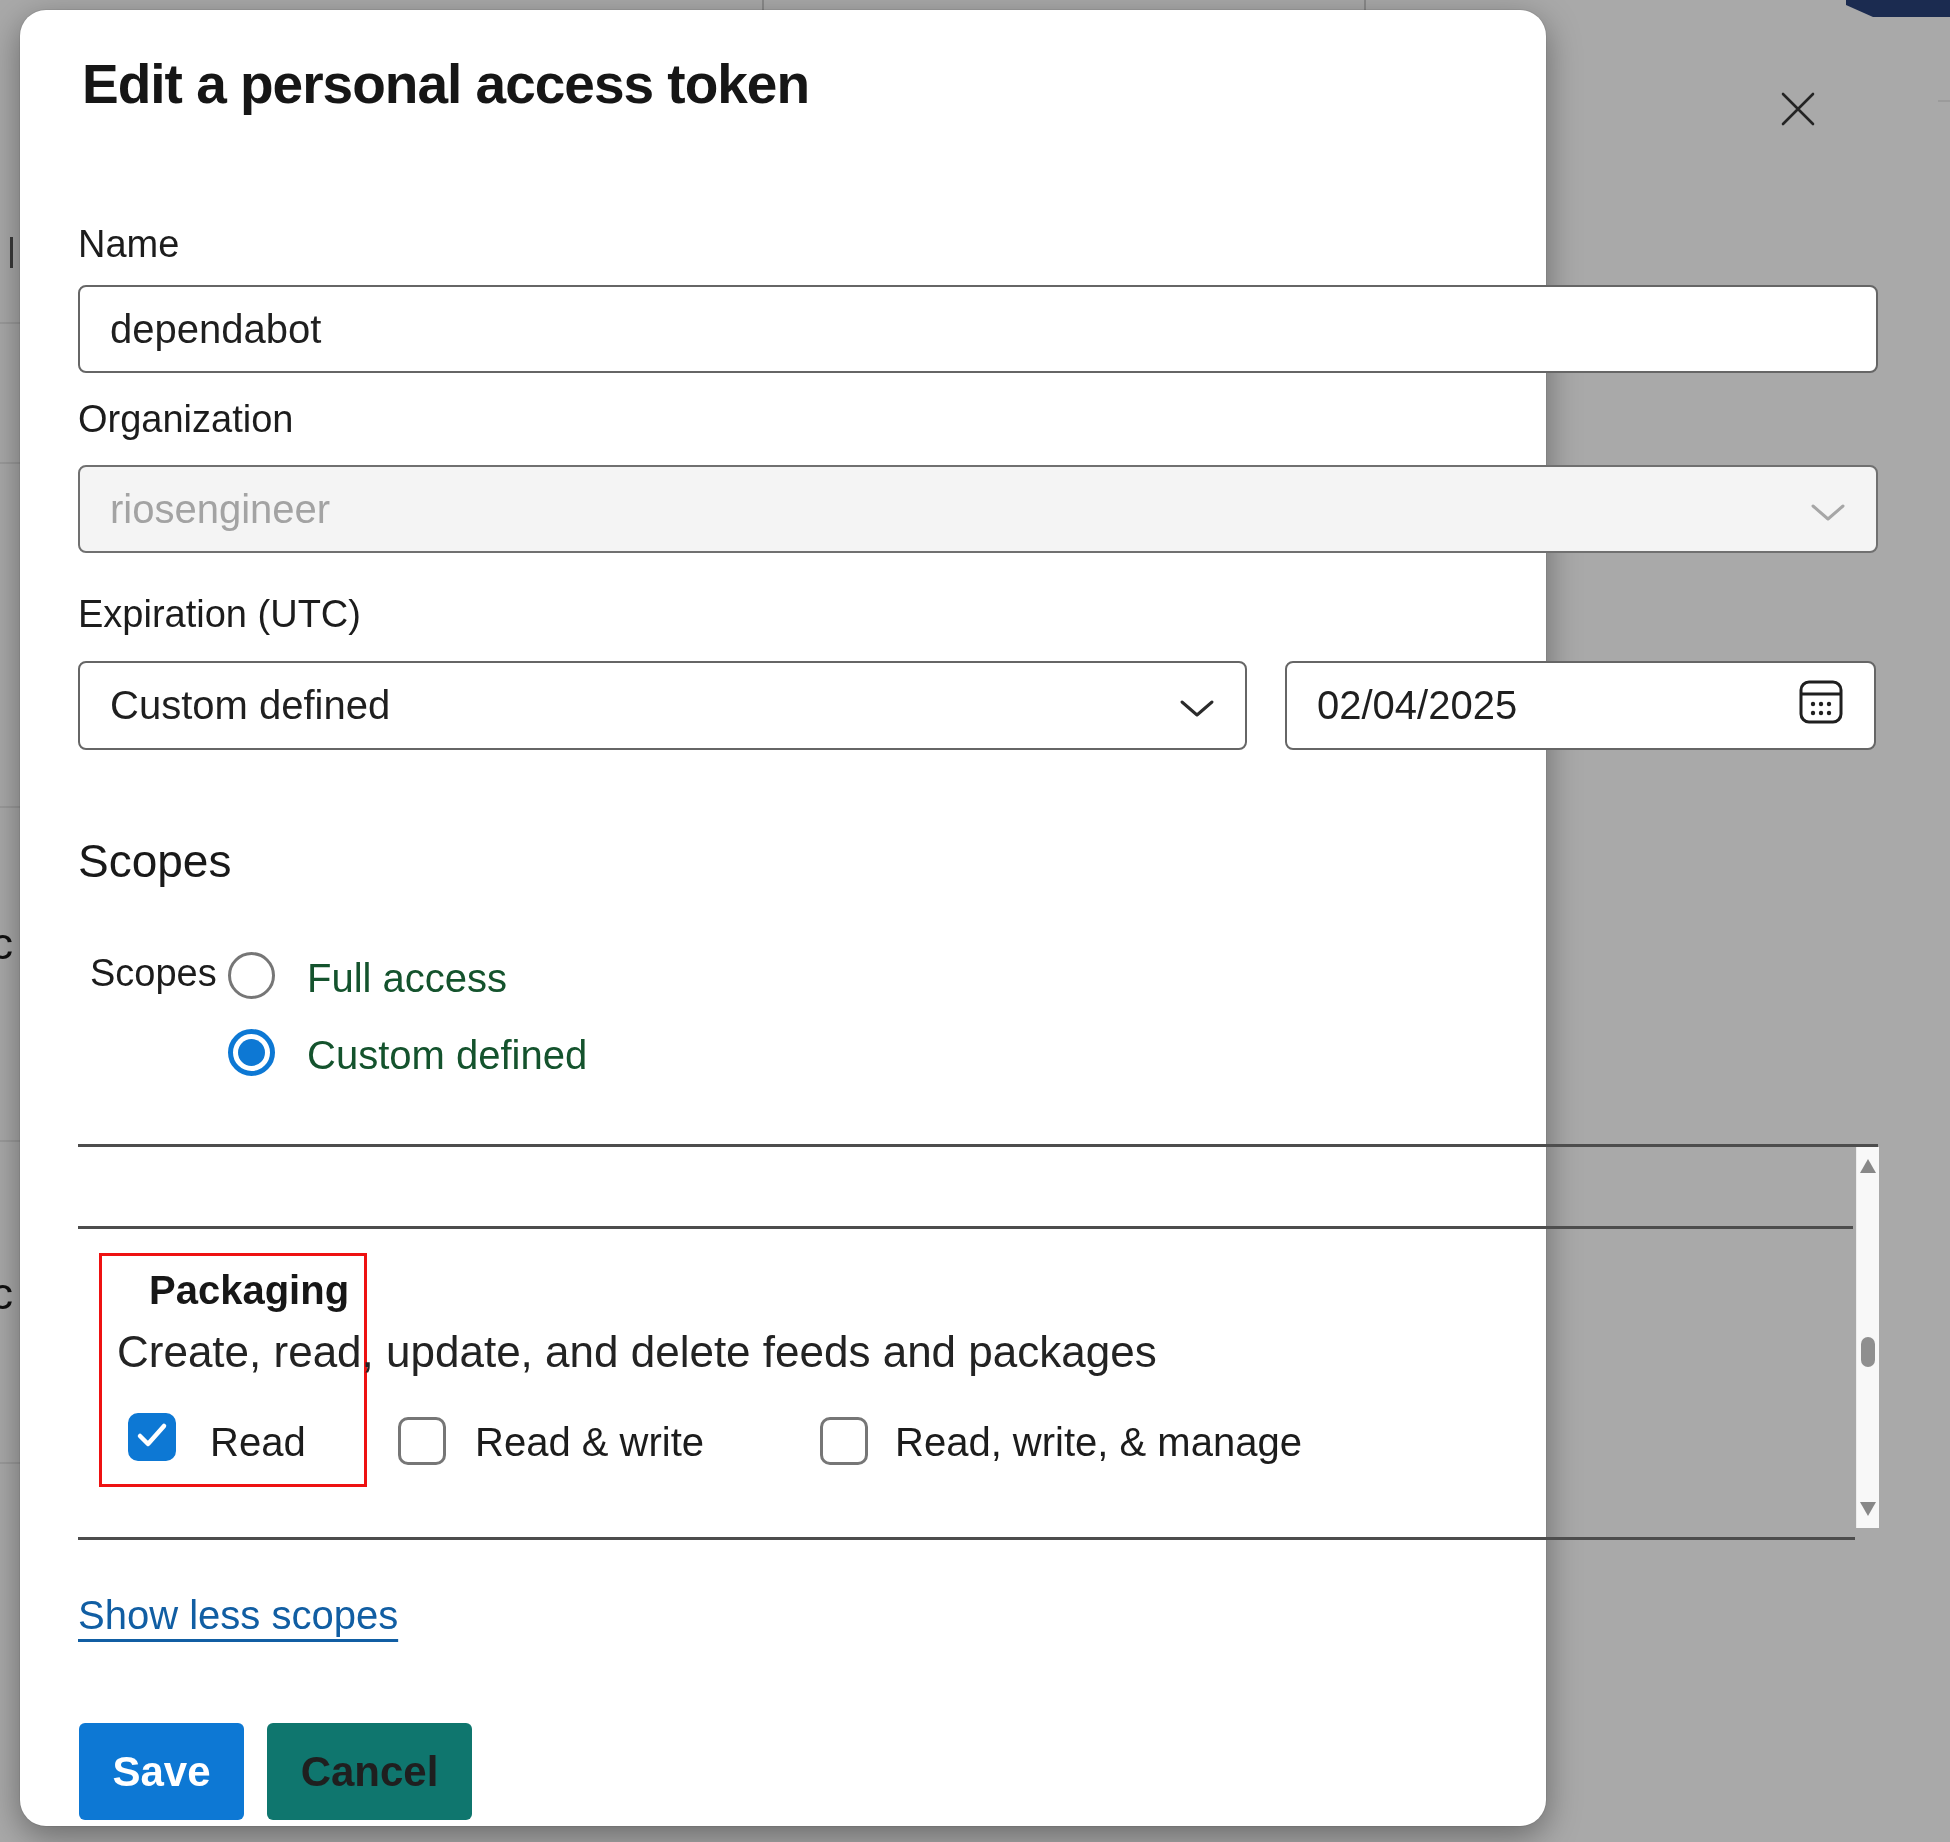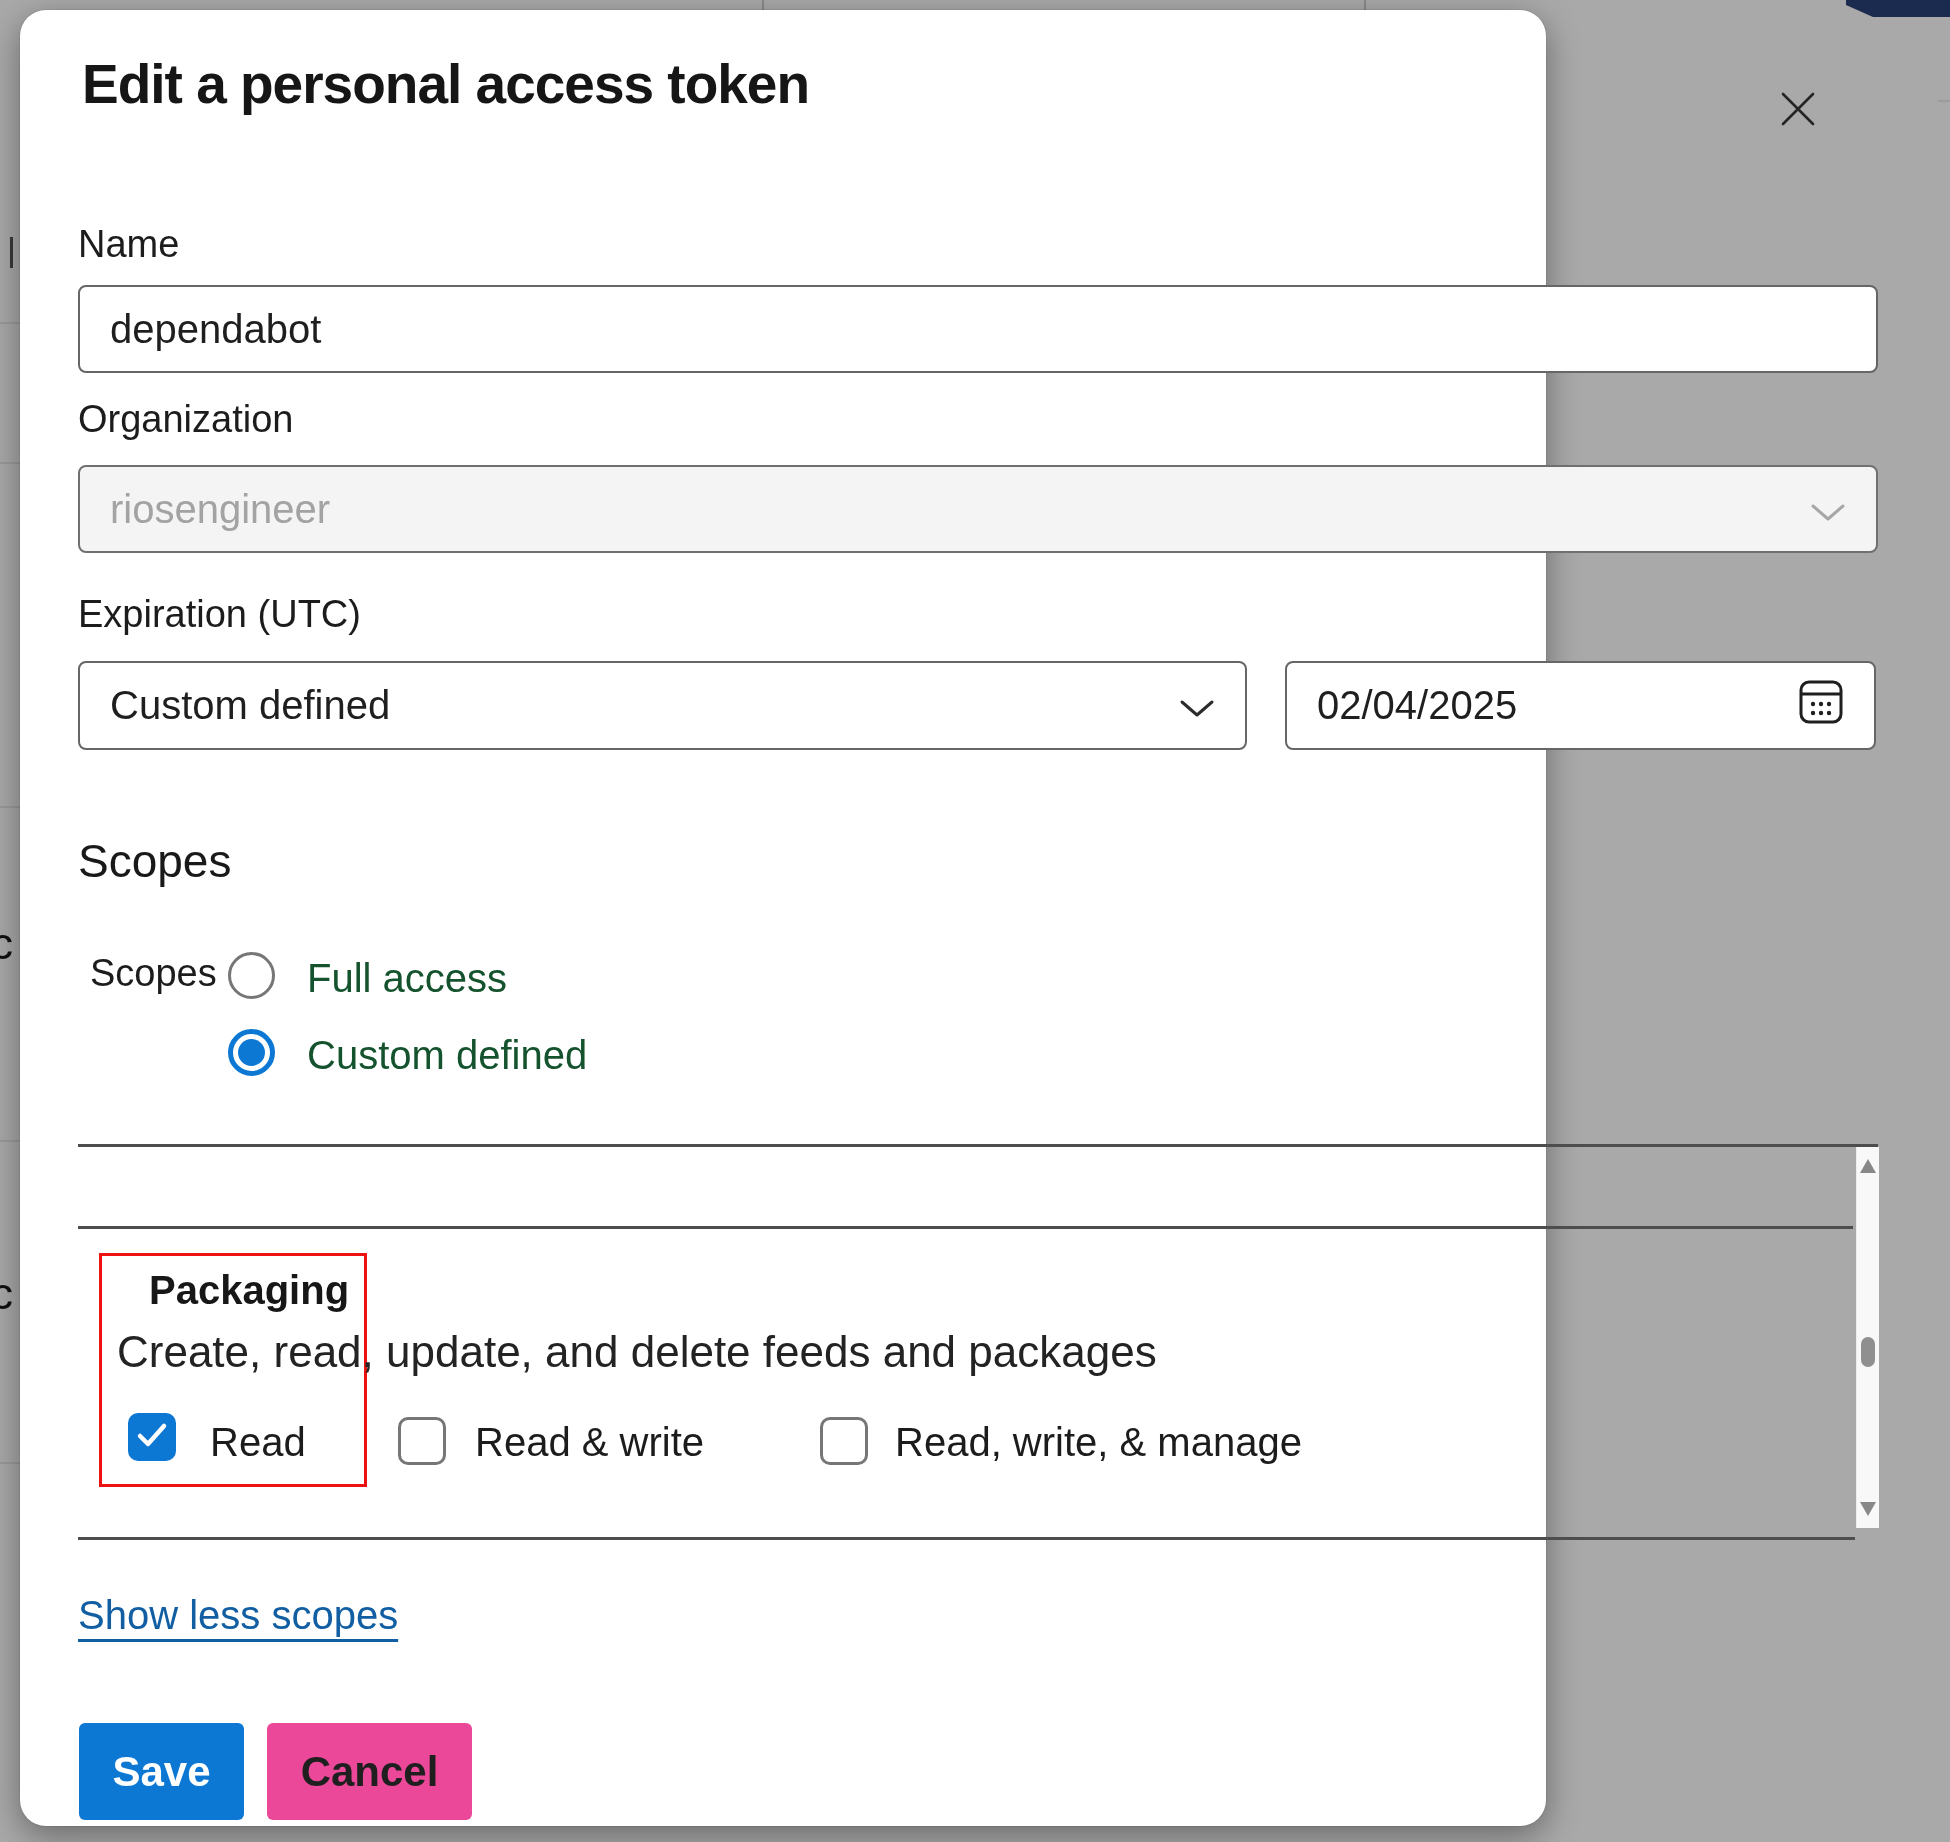--- a/index.html
+++ b/index.html
@@ -83,21 +83,21 @@
   .sb-track{left:1836px;top:1137px;width:22px;height:381px;background:#f8f8f8;border-left:1px solid #ececec;}
   .sb-up,.sb-down{position:absolute;left:3px;width:0;height:0;border-left:8px solid transparent;border-right:8px solid transparent;}
   .sb-up{top:12px;border-bottom:14px solid #888888;}
   .sb-down{bottom:12px;border-top:14px solid #888888;}
   .sb-thumb{position:absolute;left:4px;top:190px;width:14px;height:30px;border-radius:7px;background:#8f8f8f;}
 
   .show-less{left:58px;top:1583px;font-size:40px;color:#115ea3;text-decoration:underline;text-decoration-thickness:3px;text-underline-offset:10px;cursor:pointer;}
 
   .btn{box-sizing:border-box;border:none;border-radius:6px;font-size:42px;display:flex;align-items:center;justify-content:center;cursor:pointer;font-family:inherit;margin-top:36px;}
   .btn-save{left:59px;top:1677px;width:165px;height:97px;background:#0d78d4;color:#ffffff;font-weight:700;}
-  .btn-cancel{left:247px;top:1677px;width:205px;height:97px;background:#ec4899;color:#1f1f1f;font-weight:600;}
+  .btn-cancel{left:247px;top:1677px;width:205px;height:97px;background:#0f766e;color:#1f1f1f;font-weight:600;}
 </style>
 </head>
 <body>
 
 <div class="bk-seam-v" style="left:762px"></div>
 <div class="bk-seam-v" style="left:1364px"></div>
 <div class="bk-navy"></div>
 <div class="bk-tick"></div>
 <div class="bk-letter l1">c</div>
 <div class="bk-letter l2">c</div>

